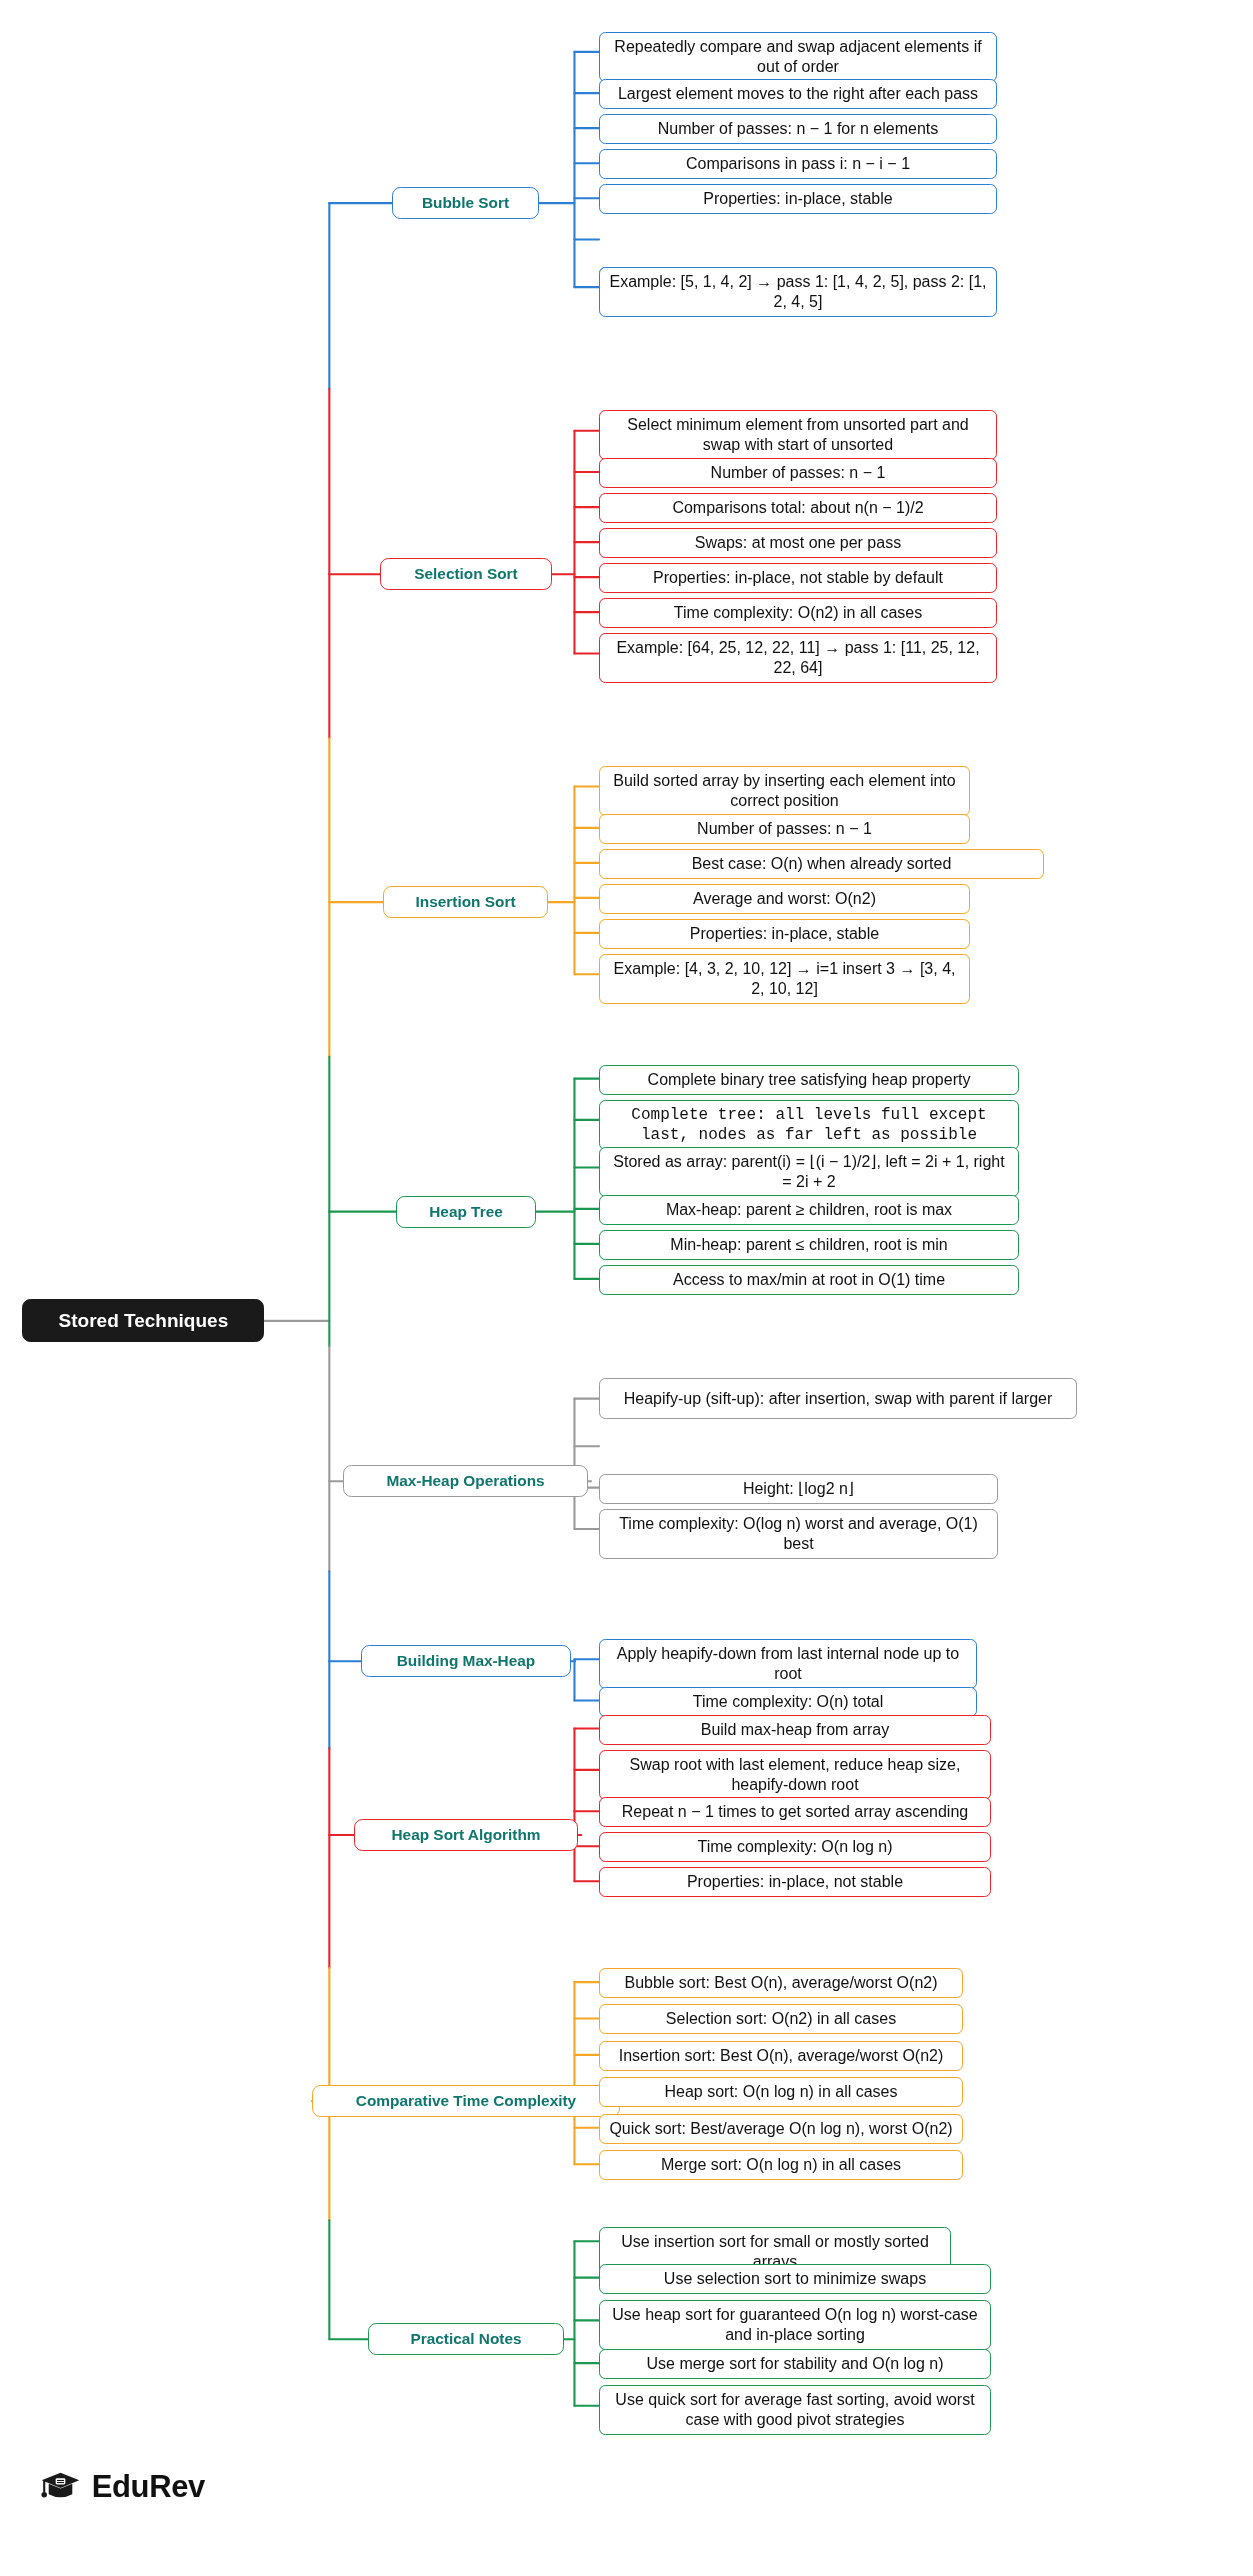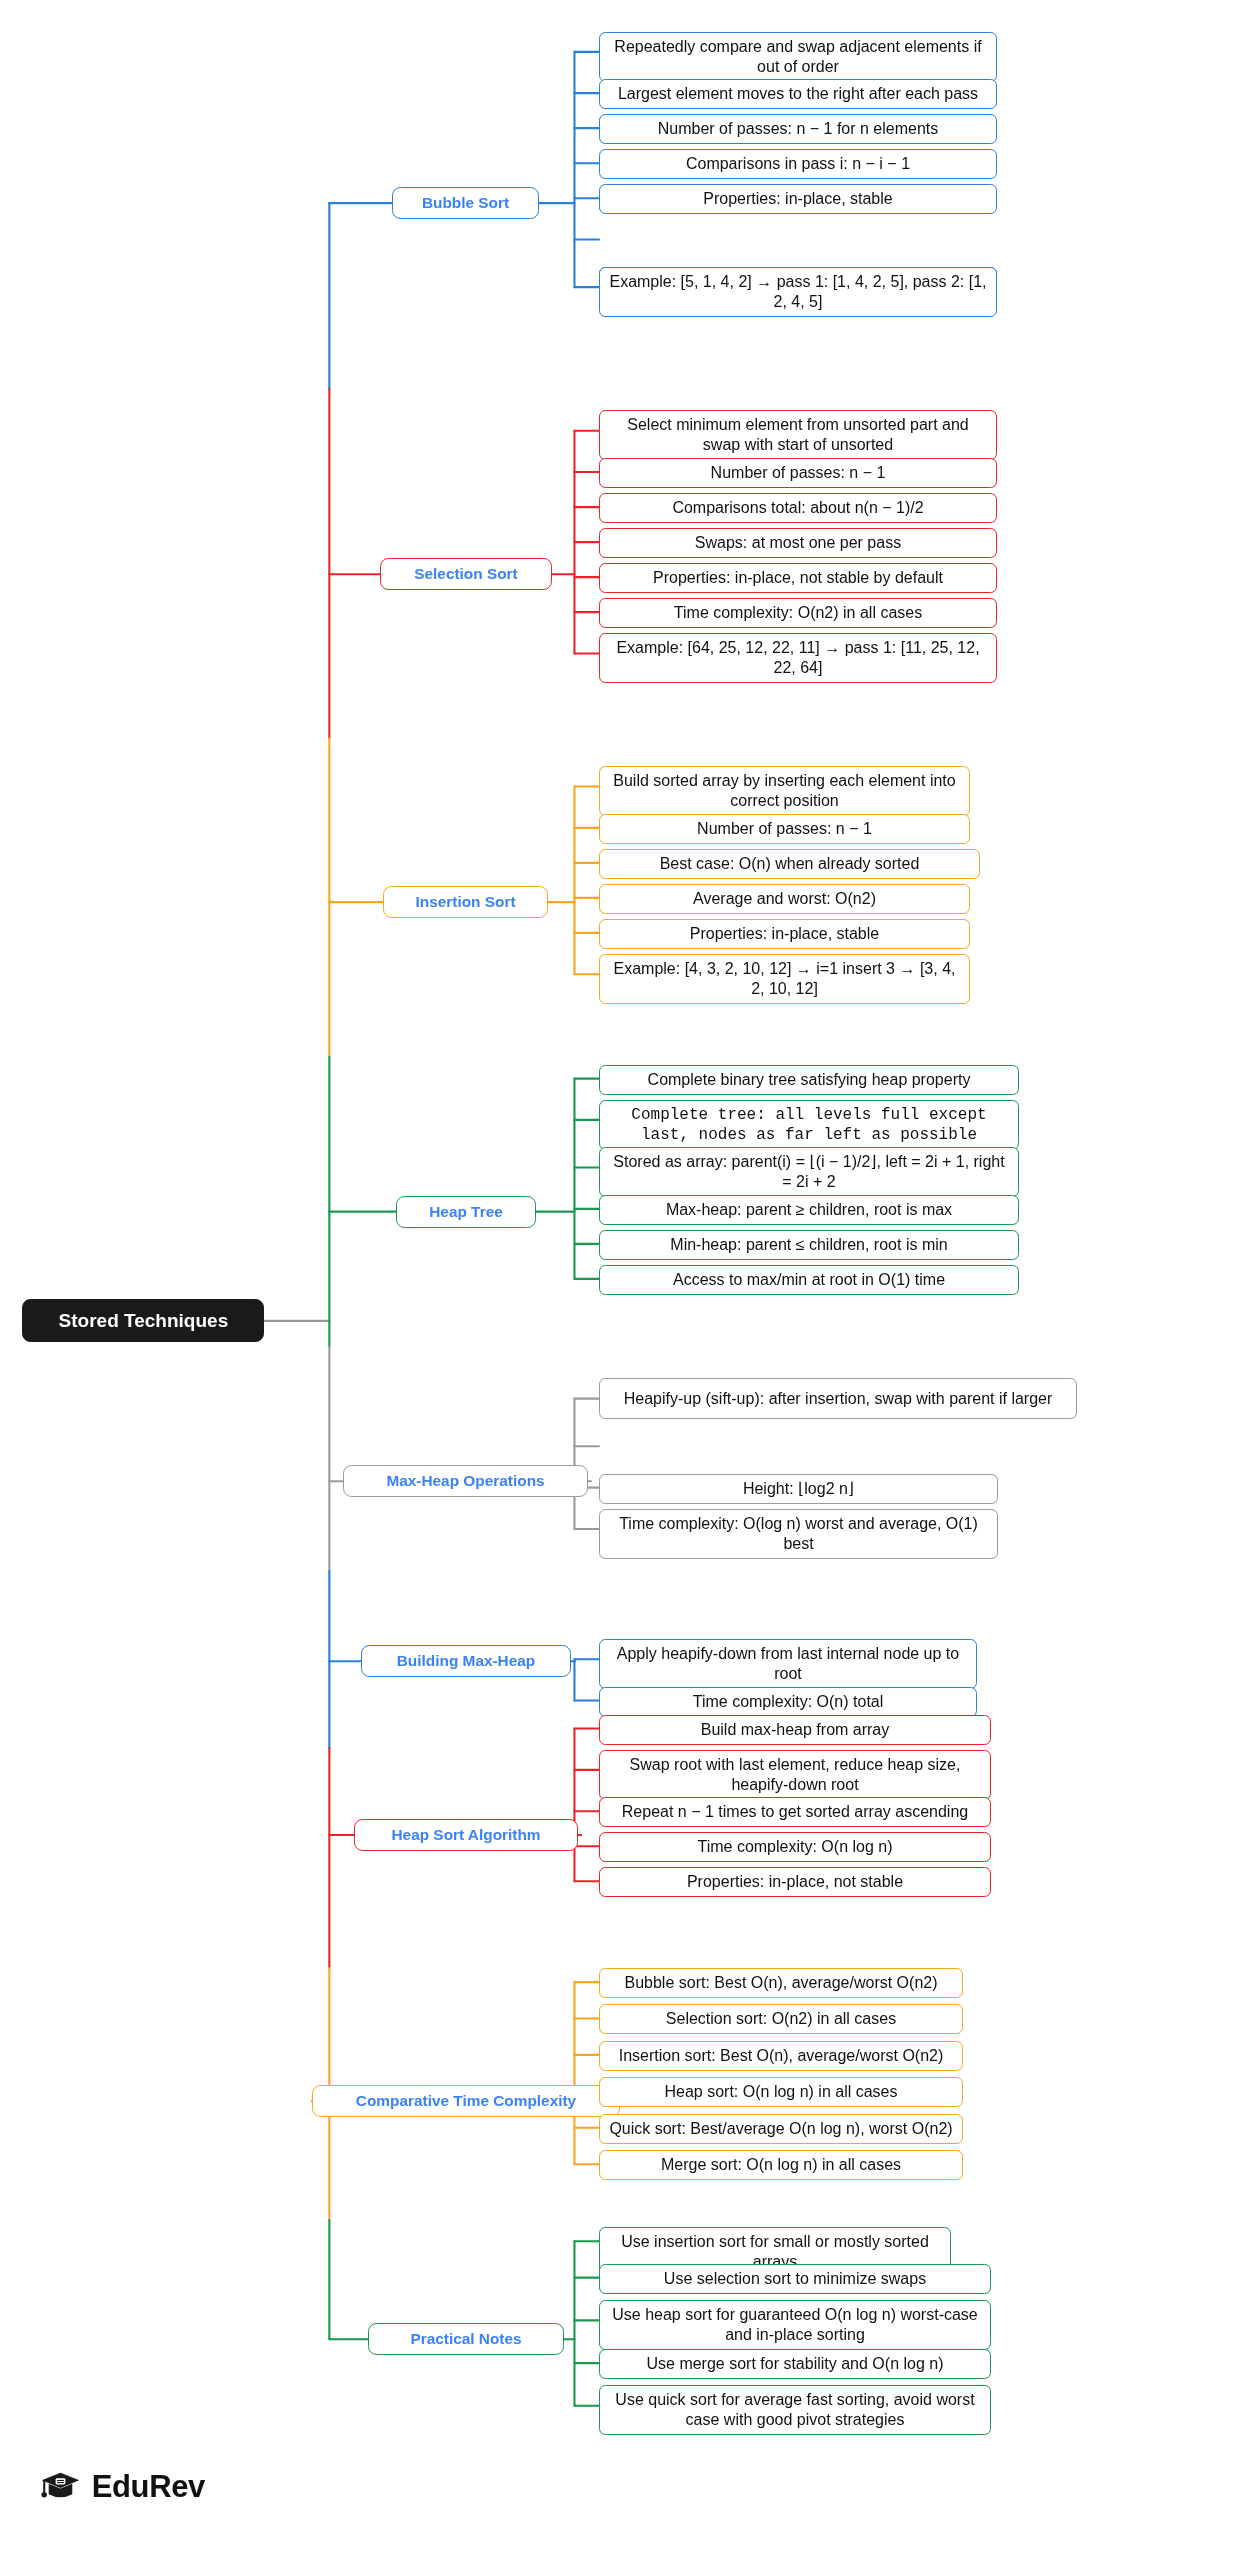--- a/index.html
+++ b/index.html
@@ -32,21 +32,21 @@
     font-weight:bold;
     font-size:19px;
     border-radius:8.4px;
     padding:7px 12.6px;
   }
   .branch {
     border-width:1.8px;
     border-style:solid;
     font-size:15.4px;
     font-weight:bold;
-    color:#3b82f6;
+    color:#0f766e;
     border-radius:8.4px;
     padding:4.9px 9.8px;
   }
   .leaf {
     border-width:1.4px;
     border-style:solid;
     font-size:16px;
     color:#111111;
     border-radius:6.3px;
     padding:4.2px 8.4px;
@@ -176,21 +176,21 @@
     <div class="node leaf" style="left: 599px; top: 410px; width: 398px; min-height: 41px; border-color: rgb(232, 36, 42);">Select minimum element from unsorted part and swap with start of unsorted</div>
     <div class="node leaf" style="left: 599px; top: 458px; width: 398px; min-height: 28px; border-color: rgb(232, 36, 42);">Number of passes: n − 1</div>
     <div class="node leaf" style="left: 599px; top: 493px; width: 398px; min-height: 28px; border-color: rgb(232, 36, 42);">Comparisons total: about n(n − 1)/2</div>
     <div class="node leaf" style="left: 599px; top: 528px; width: 398px; min-height: 28px; border-color: rgb(232, 36, 42);">Swaps: at most one per pass</div>
     <div class="node leaf" style="left: 599px; top: 563px; width: 398px; min-height: 28px; border-color: rgb(232, 36, 42);">Properties: in-place, not stable by default</div>
     <div class="node leaf" style="left: 599px; top: 598px; width: 398px; min-height: 28px; border-color: rgb(232, 36, 42);">Time complexity: O(n2) in all cases</div>
     <div class="node leaf" style="left: 599px; top: 633px; width: 398px; min-height: 41px; border-color: rgb(232, 36, 42);">Example: [64, 25, 12, 22, 11] → pass 1: [11, 25, 12, 22, 64]</div>
     <div class="node branch" style="left: 383px; top: 886px; width: 165px; min-height: 32px; border-color: rgb(245, 166, 35);">Insertion Sort</div>
     <div class="node leaf" style="left: 599px; top: 766px; width: 371px; min-height: 41px; border-color: rgb(245, 166, 35);">Build sorted array by inserting each element into correct position</div>
     <div class="node leaf" style="left: 599px; top: 814px; width: 371px; min-height: 28px; border-color: rgb(245, 166, 35);">Number of passes: n − 1</div>
-    <div class="node leaf" style="left: 599px; top: 849px; width: 381px; min-height: 28px; border-color: rgb(245, 166, 35);">Best case: O(n) when already sorted</div>
+    <div class="node leaf" style="left: 599px; top: 849px; width: 445px; min-height: 28px; border-color: rgb(245, 166, 35);">Best case: O(n) when already sorted</div>
     <div class="node leaf" style="left: 599px; top: 884px; width: 371px; min-height: 28px; border-color: rgb(245, 166, 35);">Average and worst: O(n2)</div>
     <div class="node leaf" style="left: 599px; top: 919px; width: 371px; min-height: 28px; border-color: rgb(245, 166, 35);">Properties: in-place, stable</div>
     <div class="node leaf" style="left: 599px; top: 954px; width: 371px; min-height: 41px; border-color: rgb(245, 166, 35);">Example: [4, 3, 2, 10, 12] → i=1 insert 3 → [3, 4, 2, 10, 12]</div>
     <div class="node branch" style="left: 396px; top: 1196px; width: 140px; min-height: 32px; border-color: rgb(26, 152, 80);">Heap Tree</div>
     <div class="node leaf" style="left: 599px; top: 1065px; width: 420px; min-height: 28px; border-color: rgb(26, 152, 80);">Complete binary tree satisfying heap property</div>
     <div class="node leaf" style="left: 599px; top: 1100px; width: 420px; min-height: 41px; border-color: rgb(26, 152, 80); font-family: Liberation Mono, monospace;">Complete tree: all levels full except last, nodes as far left as possible</div>
     <div class="node leaf" style="left: 599px; top: 1147px; width: 420px; min-height: 41px; border-color: rgb(26, 152, 80);">Stored as array: parent(i) = ⌊(i − 1)/2⌋, left = 2i + 1, right = 2i + 2</div>
     <div class="node leaf" style="left: 599px; top: 1195px; width: 420px; min-height: 28px; border-color: rgb(26, 152, 80);">Max-heap: parent ≥ children, root is max</div>
     <div class="node leaf" style="left: 599px; top: 1230px; width: 420px; min-height: 28px; border-color: rgb(26, 152, 80);">Min-heap: parent ≤ children, root is min</div>
     <div class="node leaf" style="left: 599px; top: 1265px; width: 420px; min-height: 28px; border-color: rgb(26, 152, 80);">Access to max/min at root in O(1) time</div>

